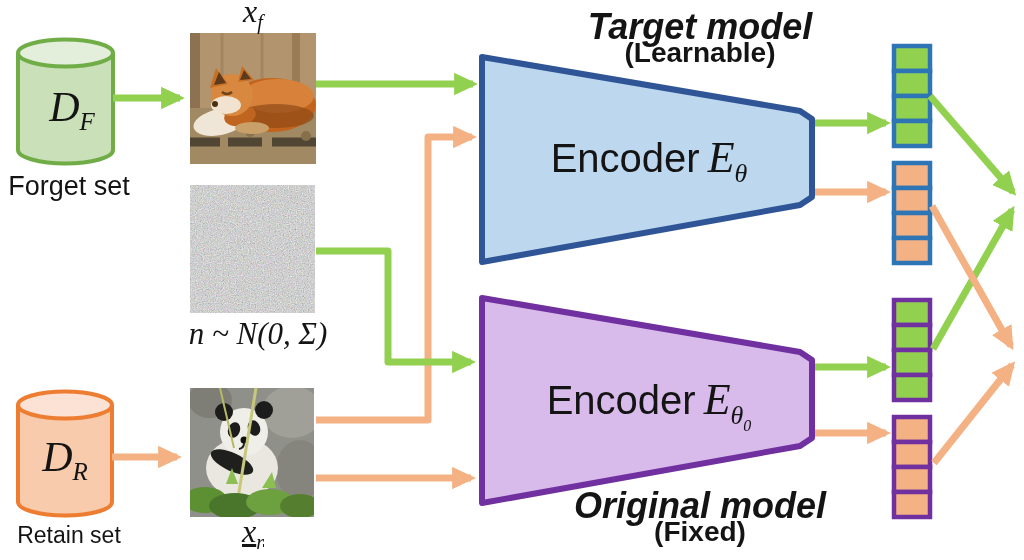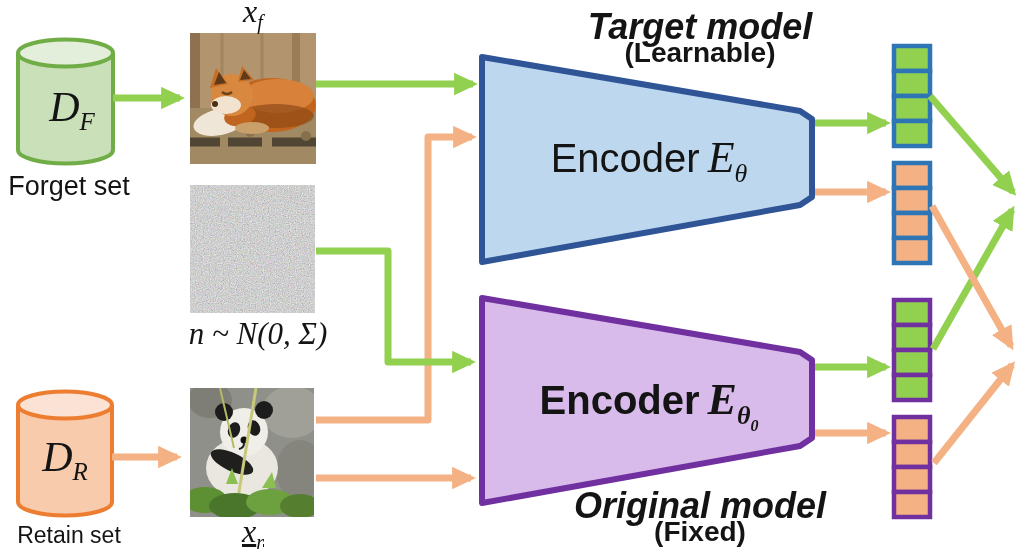--- a/index.html
+++ b/index.html
@@ -20,21 +20,21 @@
   .lbl-retain{left:0px;top:523px;width:138px;font-size:23px;}
   .lbl-noise{left:138px;top:317px;width:240px;font-size:31px;}
   .model-title{font-size:36px;font-weight:bold;font-style:italic;}
   .model-sub{font-size:28px;font-weight:bold;}
   .t-title{left:555px;top:7px;width:290px;}
   .t-sub{left:555px;top:38px;width:290px;}
   .o-title{left:555px;top:486px;width:290px;}
   .o-sub{left:555px;top:517px;width:290px;}
   .enc-label{position:absolute;width:322px;text-align:center;font-size:40px;}
   .enc-1{left:488px;top:132px;}
-  .enc-2{left:488px;top:374px;font-weight:bold;}
+  .enc-2{left:488px;top:374px;}
   .enc-sym{font-family:"Liberation Serif",serif;font-style:italic;font-size:44px;margin-left:8px;}
   .enc-sub{font-family:"Liberation Serif",serif;font-style:italic;font-size:26px;vertical-align:-10px;}
   .enc-subsub{font-family:"Liberation Serif",serif;font-size:16px;vertical-align:-7px;}
 </style>
 </head>
 <body>
 
 <div id="canvas">
 
 <svg id="diagram-svg" width="1024" height="560" viewBox="0 0 1024 560">

